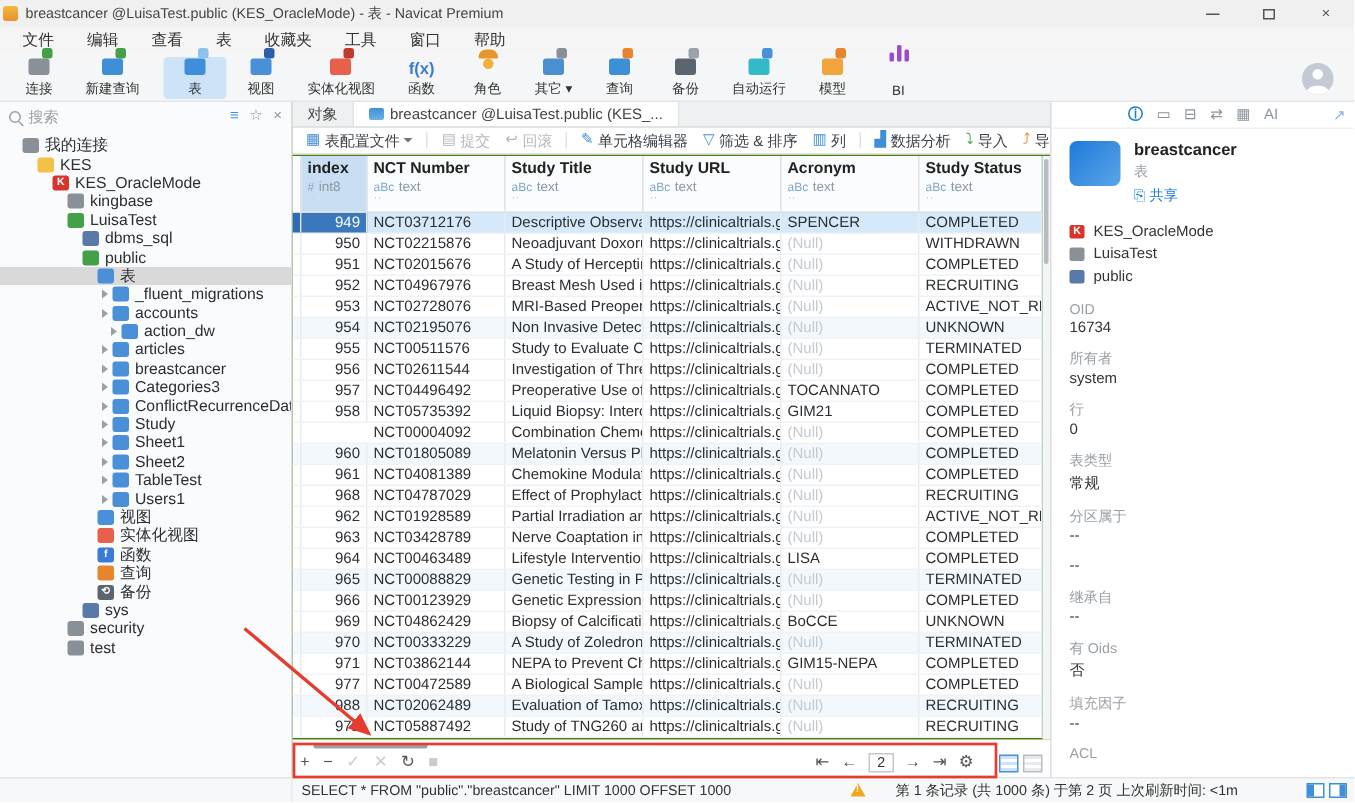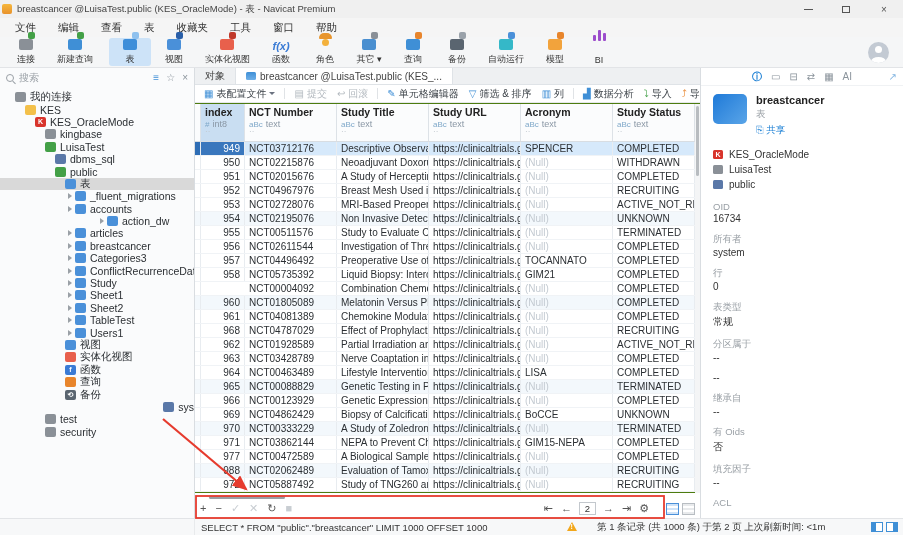--- a/index.html
+++ b/index.html
@@ -20,21 +20,21 @@
   .menu-item { padding:0 11px; font-size:10.5px; color:#333; line-height:19px; cursor:default; }
 
   
   .toolbar { position:absolute; top:37px; left:0; right:0; height:31px; background:#f5f6f7; border-bottom:1px solid #e2e4e7; display:flex; align-items:stretch; padding-left:4px; }
   .tb-item { display:flex; flex-direction:column; align-items:center; justify-content:center; padding:2px 8px 1px; min-width:42px; border-radius:3px; margin:1px 1px; }
   .tb-item.active { background:#cde3f8; }
   .tb-item .lbl { font-size:9px; color:#333; margin-top:14px; white-space:nowrap; }
   .tb-ico { position:relative; width:17px; height:14px; }
   .tb-ico .blk { position:absolute; top:0; left:1px; width:14px; height:11px; border-radius:2px; }
   .tb-ico .dot { position:absolute; right:0; bottom:0; width:7px; height:7px; border-radius:2px; }
-  .tb-ico .txt { position:absolute; top:0; left:0; right:0; font-size:11px; font-style:italic; font-weight:bold; text-align:left; line-height:14px; }
+  .tb-ico .txt { position:absolute; top:0; left:0; right:0; font-size:11px; font-weight:bold; text-align:left; line-height:14px; }
   .tb-ico .person-head { position:absolute; top:0; left:5px; width:7px; height:7px; border-radius:50%; }
   .tb-ico .person-body { position:absolute; bottom:0; left:2px; width:13px; height:6px; border-radius:5px 5px 1px 1px; }
   .tb-ico .bar { position:absolute; bottom:0; width:3px; border-radius:1px; }
   .tb-sep { width:6px; }
   .avatar { margin-left:auto; margin-right:14px; align-self:center; width:21px; height:21px; border-radius:50%; background:#c3cad3; position:relative; overflow:hidden; flex:0 0 auto; }
   .avatar::before { content:""; position:absolute; top:4px; left:7px; width:7px; height:7px; border-radius:50%; background:#fff; }
   .avatar::after { content:""; position:absolute; bottom:-3px; left:3px; width:15px; height:9px; border-radius:50%; background:#fff; }
 
   
   .sidebar { position:absolute; top:68px; left:0; width:195px; bottom:17px; background:#fafbfc; border-right:1px solid #d9dde1; overflow:hidden; }
@@ -336,21 +336,21 @@
         <span class="t-ico" style="background: rgb(74, 144, 217);"></span>
         <span class="t-lbl">_fluent_migrations</span>
       </div>
       <div class="tree-row" style="padding-left: 66px;">
         <span class="chev right">
           <i></i>
         </span>
         <span class="t-ico" style="background: rgb(74, 144, 217);"></span>
         <span class="t-lbl">accounts</span>
       </div>
-      <div class="tree-row" style="padding-left: 98px;">
+      <div class="tree-row" style="padding-left: 72px;">
         <span class="chev right">
           <i></i>
         </span>
         <span class="t-ico" style="background: rgb(74, 144, 217);"></span>
         <span class="t-lbl">action_dw</span>
       </div>
       <div class="tree-row" style="padding-left: 66px;">
         <span class="chev right">
           <i></i>
         </span>
@@ -431,34 +431,34 @@
       <div class="tree-row" style="padding-left: 56px;">
         <span class="chev "></span>
         <span class="t-ico" style="background: rgb(232, 133, 44);"></span>
         <span class="t-lbl">查询</span>
       </div>
       <div class="tree-row" style="padding-left: 56px;">
         <span class="chev "></span>
         <span class="t-ico" style="background: rgb(90, 101, 112);">⟲</span>
         <span class="t-lbl">备份</span>
       </div>
-      <div class="tree-row" style="padding-left: 71px; justify-content: flex-end;">
+      <div class="tree-row" style="padding-left: 46px;">
         <span class="chev "></span>
         <span class="t-ico" style="background: rgb(90, 120, 168);"></span>
         <span class="t-lbl">sys</span>
+      </div>
+      <div class="tree-row" style="padding-left: 36px;">
+        <span class="chev "></span>
+        <span class="t-ico" style="background: rgb(138, 144, 151);"></span>
+        <span class="t-lbl">security</span>
       </div>
       <div class="tree-row" style="padding-left: 36px;">
         <span class="chev "></span>
         <span class="t-ico" style="background: rgb(138, 144, 151);"></span>
         <span class="t-lbl">test</span>
-      </div>
-      <div class="tree-row" style="padding-left: 36px;">
-        <span class="chev "></span>
-        <span class="t-ico" style="background: rgb(138, 144, 151);"></span>
-        <span class="t-lbl">security</span>
       </div>
     </div>
 </div>
 
 <div class="main">
   <div class="tabbar">
       <div class="tab">
         <span>对象</span>
       </div>
       <div class="tab active">

